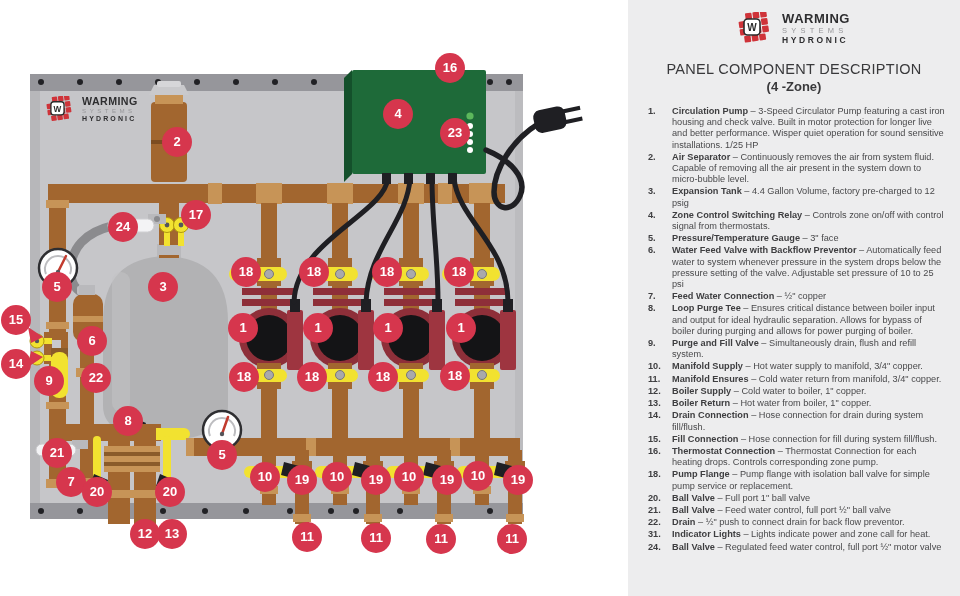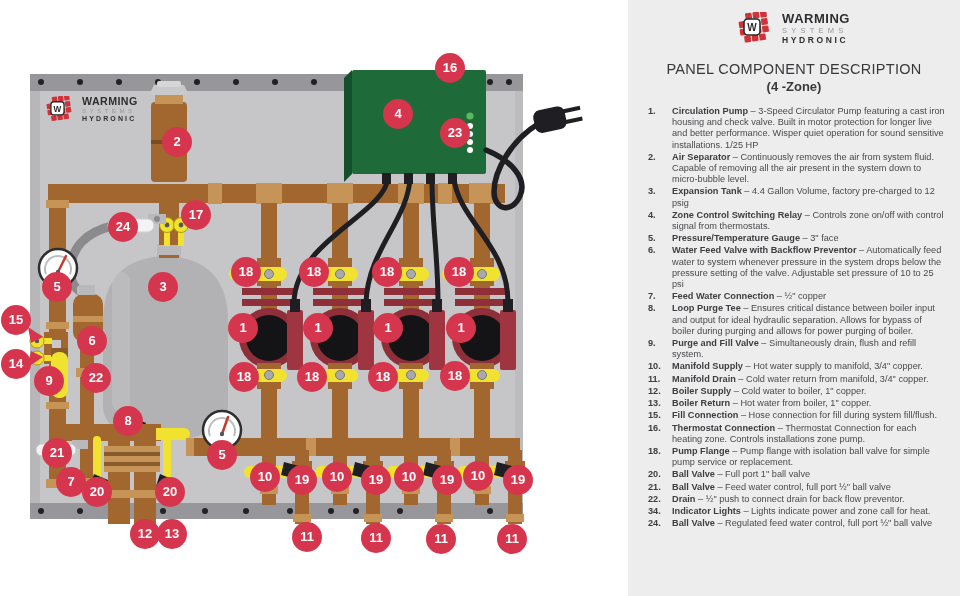--- a/index.html
+++ b/index.html
@@ -484,57 +484,61 @@
         <div class="item">
           <span class="num">9.</span>
           <span class="txt"><b class="term">Purge and Fill Valve</b><span> – Simultaneously drain, flush and refill system.</span></span>
         </div>
         <div class="item">
           <span class="num">10.</span>
           <span class="txt"><b class="term">Manifold Supply</b><span> – Hot water supply to manifold, 3/4" copper.</span></span>
         </div>
         <div class="item">
           <span class="num">11.</span>
-          <span class="txt"><b class="term">Manifold Drain</b><span> – Cold water return from manifold, 3/4" copper.</span></span>
+          <span class="txt"><b class="term">Manifold Ensures</b><span> – Cold water return from manifold, 3/4" copper.</span></span>
         </div>
         <div class="item">
           <span class="num">12.</span>
           <span class="txt"><b class="term">Boiler Supply</b><span> – Cold water to boiler, 1" copper.</span></span>
         </div>
         <div class="item">
           <span class="num">13.</span>
           <span class="txt"><b class="term">Boiler Return</b><span> – Hot water from boiler, 1" copper.</span></span>
         </div>
         <div class="item">
+          <span class="num">14.</span>
+          <span class="txt"><b class="term">Drain Connection</b><span> – Hose connection for drain during system fill/flush.</span></span>
+        </div>
+        <div class="item">
           <span class="num">15.</span>
           <span class="txt"><b class="term">Fill Connection</b><span> – Hose connection for fill during system fill/flush.</span></span>
         </div>
         <div class="item">
           <span class="num">16.</span>
-          <span class="txt"><b class="term">Thermostat Connection</b><span> – Thermostat Connection for each heating zone.  Controls installations zone pump.</span></span>
+          <span class="txt"><b class="term">Thermostat Connection</b><span> – Thermostat Connection for each heating drops.  Controls corresponding zone pump.</span></span>
         </div>
         <div class="item">
           <span class="num">18.</span>
           <span class="txt"><b class="term">Pump Flange</b><span> – Pump flange with isolation ball valve for simple pump service or replacement.</span></span>
         </div>
         <div class="item">
           <span class="num">20.</span>
           <span class="txt"><b class="term">Ball Valve</b><span> – Full port 1" ball valve</span></span>
         </div>
         <div class="item">
           <span class="num">21.</span>
           <span class="txt"><b class="term">Ball Valve</b><span> – Feed water control, full port ½" ball valve</span></span>
         </div>
         <div class="item">
           <span class="num">22.</span>
           <span class="txt"><b class="term">Drain</b><span> – ½" push to connect drain for back flow preventor.</span></span>
         </div>
         <div class="item">
-          <span class="num">34.</span>
+          <span class="num">31.</span>
           <span class="txt"><b class="term">Indicator Lights</b><span> – Lights indicate power and zone call for heat.</span></span>
         </div>
         <div class="item">
           <span class="num">24.</span>
-          <span class="txt"><b class="term">Ball Valve</b><span> – Regulated feed water control, full port ½" ball valve</span></span>
+          <span class="txt"><b class="term">Ball Valve</b><span> – Regulated feed water control, full port ½" motor valve</span></span>
         </div>
       </div>
   </div>
 </div>
 
 </body></html>

